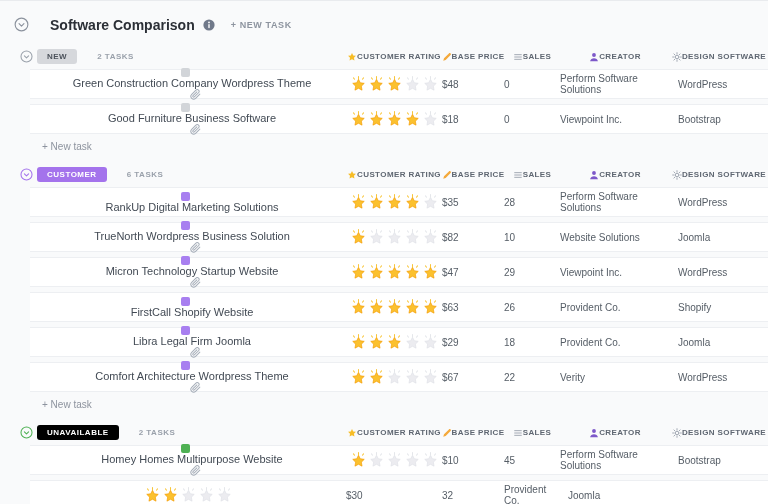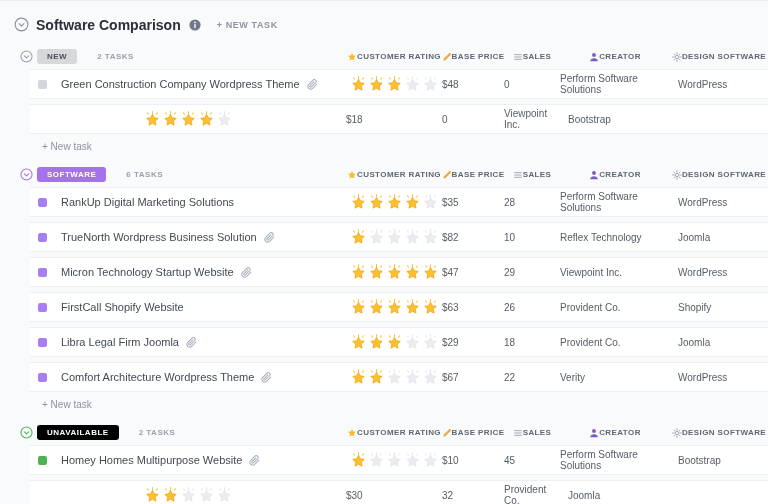--- a/index.html
+++ b/index.html
@@ -5,21 +5,21 @@
   html,body{margin:0;padding:0;background:#f9fafb;}
   .app{
     position:relative;width:768px;height:504px;overflow:hidden;
     background:#f9fafb;border-top:1px solid #e9ebee;
     font-family:"Liberation Sans",sans-serif;
     -webkit-font-smoothing:antialiased;
   }
   
   .titlebar{display:flex;align-items:center;padding:11px 0 0 14px;height:25px;}
   .tchev{width:15px;height:15px;color:#8b929d;flex:none;display:flex;}
-  .title{font-size:14px;font-weight:700;color:#2b2f36;margin:0 0 0 7px;}
+  .title{font-size:14px;font-weight:700;color:#2b2f36;margin:0 0 0 21px;}
   .info{display:flex;margin-left:8px;}
   .newtask{margin-left:16px;font-size:9px;font-weight:600;color:#8d949f;letter-spacing:.6px;cursor:pointer;}
   
   .group{margin-top:11px;}
   .ghead{
     position:relative;display:grid;
     grid-template-columns:1fr 96px 62px 56px 110px 98px;
     align-items:center;height:17px;margin:0 0 4px 30px;
   }
   .gh-left{display:flex;align-items:center;padding-left:7px;}
@@ -28,21 +28,21 @@
   .gcount{font-size:8px;font-weight:700;color:#9aa1ab;letter-spacing:.5px;margin-left:20px;text-align:right;}
   .colhead{display:flex;align-items:center;justify-content:center;
     font-size:8px;font-weight:600;color:#5f6772;letter-spacing:.4px;white-space:nowrap;}
   .cicon{display:flex;flex:none;}
   
   .row{
     display:grid;grid-template-columns:1fr 96px 62px 56px 110px 98px;
     align-items:center;height:28px;margin:0 0 5px 30px;background:#fff;
     border-top:1px solid #edeff2;border-bottom:1px solid #edeff2;cursor:pointer;
   }
-  .cell-name{display:flex;align-items:center;padding-left:8px;overflow:hidden;}
+  .cell-name{display:flex;align-items:center;padding-left:8px;overflow:hidden;flex-direction:column;}
   .sq{width:9px;height:9px;border-radius:2px;margin-right:14px;flex:none;}
   .tname{font-size:11px;color:#424a54;white-space:nowrap;}
   .clip{margin-left:7px;display:flex;flex:none;}
   .stars{display:flex;justify-content:center;gap:1px;}
   .cell-center{text-align:left;font-size:10px;color:#555d66;}
   .cell-soft{font-size:10px;color:#555d66;padding-left:8px;}
   .addtask{font-size:10px;color:#8d939e;margin:7px 0 0 42px;height:14px;cursor:pointer;}
 </style>
 </head>
 <body>
@@ -152,20 +152,29 @@
               <path d="M9 .6v2M3.7 2l1.1 1.4M14.3 2l-1.1 1.4" stroke="#e4e6ea" stroke-width="1.1" stroke-linecap="round" fill="none"></path>
               <path d="M9 3.4l1.85 3.75 4.25.62-3.08 3 .73 4.23L9 13l-3.75 2 .73-4.23-3.08-3 4.25-.62z" fill="#ececf0" stroke="#dfe1e6" stroke-width=".7" stroke-linejoin="round"></path>
             </svg>
           </div>
           <div class="cell-center">$48</div>
           <div class="cell-center">0</div>
           <div class="cell-center">Perform Software Solutions</div>
           <div class="cell-soft">WordPress</div>
         </div>
         <div class="row">
+          <div class="cell-name">
+            <span class="sq" style="background: rgb(210, 213, 217);"></span>
+            <span class="tname">Good Furniture Business Software</span>
+            <span class="clip">
+              <svg width="11" height="11" viewBox="0 0 24 24" fill="none" stroke="#a6aeb9" stroke-width="2.2" stroke-linecap="round">
+                <path d="M21.44 11.05l-9.19 9.19a6 6 0 01-8.49-8.49l9.19-9.19a4 4 0 015.66 5.66l-9.2 9.19a2 2 0 01-2.83-2.83l8.49-8.48"></path>
+              </svg>
+            </span>
+          </div>
           <div class="stars">
             <svg width="17" height="17" viewBox="0 0 18 18">
               <path d="M9 .6v2M3.7 2l1.1 1.4M14.3 2l-1.1 1.4" stroke="#f8c537" stroke-width="1.1" stroke-linecap="round" fill="none"></path>
               <path d="M9 3.4l1.85 3.75 4.25.62-3.08 3 .73 4.23L9 13l-3.75 2 .73-4.23-3.08-3 4.25-.62z" fill="#fbc12f" stroke="#f59b00" stroke-width=".7" stroke-linejoin="round"></path>
             </svg>
             <svg width="17" height="17" viewBox="0 0 18 18">
               <path d="M9 .6v2M3.7 2l1.1 1.4M14.3 2l-1.1 1.4" stroke="#f8c537" stroke-width="1.1" stroke-linecap="round" fill="none"></path>
               <path d="M9 3.4l1.85 3.75 4.25.62-3.08 3 .73 4.23L9 13l-3.75 2 .73-4.23-3.08-3 4.25-.62z" fill="#fbc12f" stroke="#f59b00" stroke-width=".7" stroke-linejoin="round"></path>
             </svg>
             <svg width="17" height="17" viewBox="0 0 18 18">
@@ -190,21 +199,21 @@
       </section>
       <section class="group">
         <div class="ghead">
           <span class="gchev" style="color: rgb(164, 115, 236);">
             <svg width="13" height="13" viewBox="0 0 16 16" fill="none">
               <circle cx="8" cy="8" r="6.8" stroke="currentColor" stroke-width="1.3"></circle>
               <path d="M5.4 7.1L8 9.7l2.6-2.6" stroke="currentColor" stroke-width="1.3" stroke-linecap="round" stroke-linejoin="round"></path>
             </svg>
           </span>
           <div class="gh-left">
-            <span class="badge" style="background: rgb(164, 115, 236); color: rgb(255, 255, 255);">SOFTWARE</span>
+            <span class="badge" style="background: rgb(164, 115, 236); color: rgb(255, 255, 255);">CUSTOMER</span>
             <span class="gcount">6 TASKS</span>
           </div>
           <div class="colhead">
             <span class="cicon">
               <svg width="10" height="10" viewBox="0 0 18 18">
                 <path d="M9 1.8l2.2 4.4 4.9.7-3.55 3.4.85 4.9L9 12.9l-4.4 2.3.85-4.9L1.9 6.9l4.9-.7z" fill="#f7bd27"></path>
               </svg>
             </span>
             <span>CUSTOMER RATING</span>
           </div>
@@ -302,21 +311,21 @@
               <path d="M9 .6v2M3.7 2l1.1 1.4M14.3 2l-1.1 1.4" stroke="#e4e6ea" stroke-width="1.1" stroke-linecap="round" fill="none"></path>
               <path d="M9 3.4l1.85 3.75 4.25.62-3.08 3 .73 4.23L9 13l-3.75 2 .73-4.23-3.08-3 4.25-.62z" fill="#ececf0" stroke="#dfe1e6" stroke-width=".7" stroke-linejoin="round"></path>
             </svg>
             <svg width="17" height="17" viewBox="0 0 18 18">
               <path d="M9 .6v2M3.7 2l1.1 1.4M14.3 2l-1.1 1.4" stroke="#e4e6ea" stroke-width="1.1" stroke-linecap="round" fill="none"></path>
               <path d="M9 3.4l1.85 3.75 4.25.62-3.08 3 .73 4.23L9 13l-3.75 2 .73-4.23-3.08-3 4.25-.62z" fill="#ececf0" stroke="#dfe1e6" stroke-width=".7" stroke-linejoin="round"></path>
             </svg>
           </div>
           <div class="cell-center">$82</div>
           <div class="cell-center">10</div>
-          <div class="cell-center">Reflex Technology</div>
+          <div class="cell-center">Website Solutions</div>
           <div class="cell-soft">Joomla</div>
         </div>
         <div class="row">
           <div class="cell-name">
             <span class="sq" style="background: rgb(168, 127, 240);"></span>
             <span class="tname">Micron Technology Startup Website</span>
             <span class="clip">
               <svg width="11" height="11" viewBox="0 0 24 24" fill="none" stroke="#a6aeb9" stroke-width="2.2" stroke-linecap="round">
                 <path d="M21.44 11.05l-9.19 9.19a6 6 0 01-8.49-8.49l9.19-9.19a4 4 0 015.66 5.66l-9.2 9.19a2 2 0 01-2.83-2.83l8.49-8.48"></path>
               </svg>

